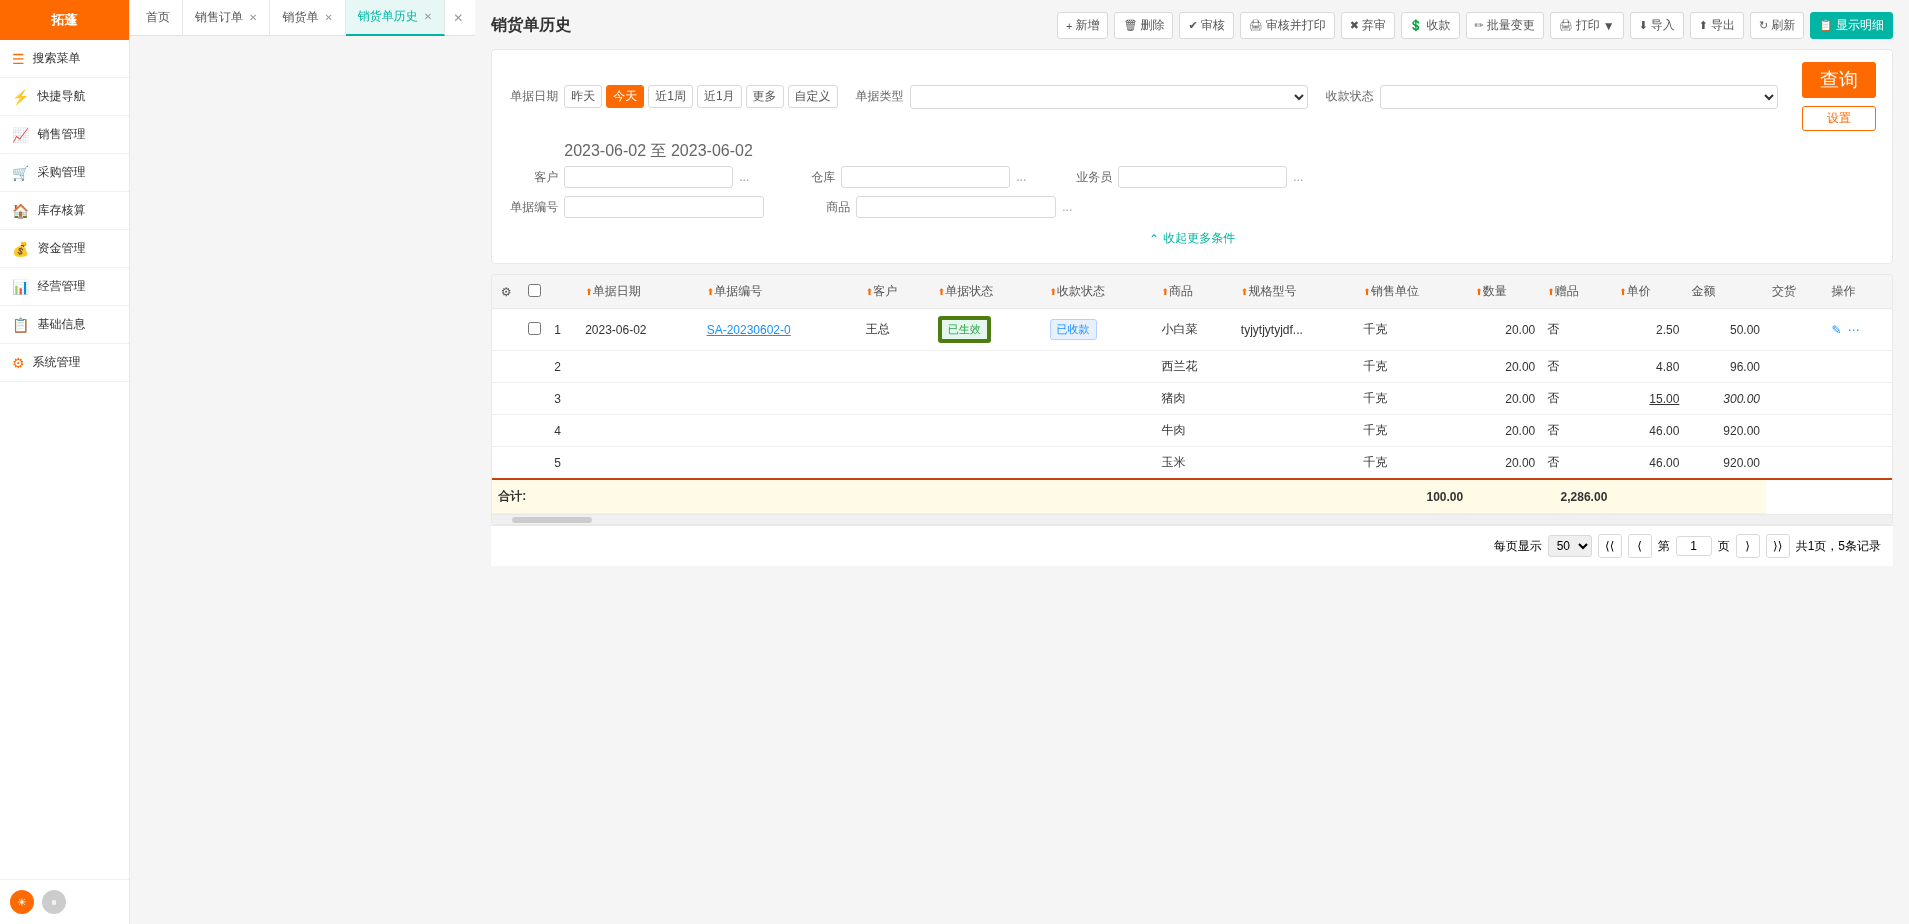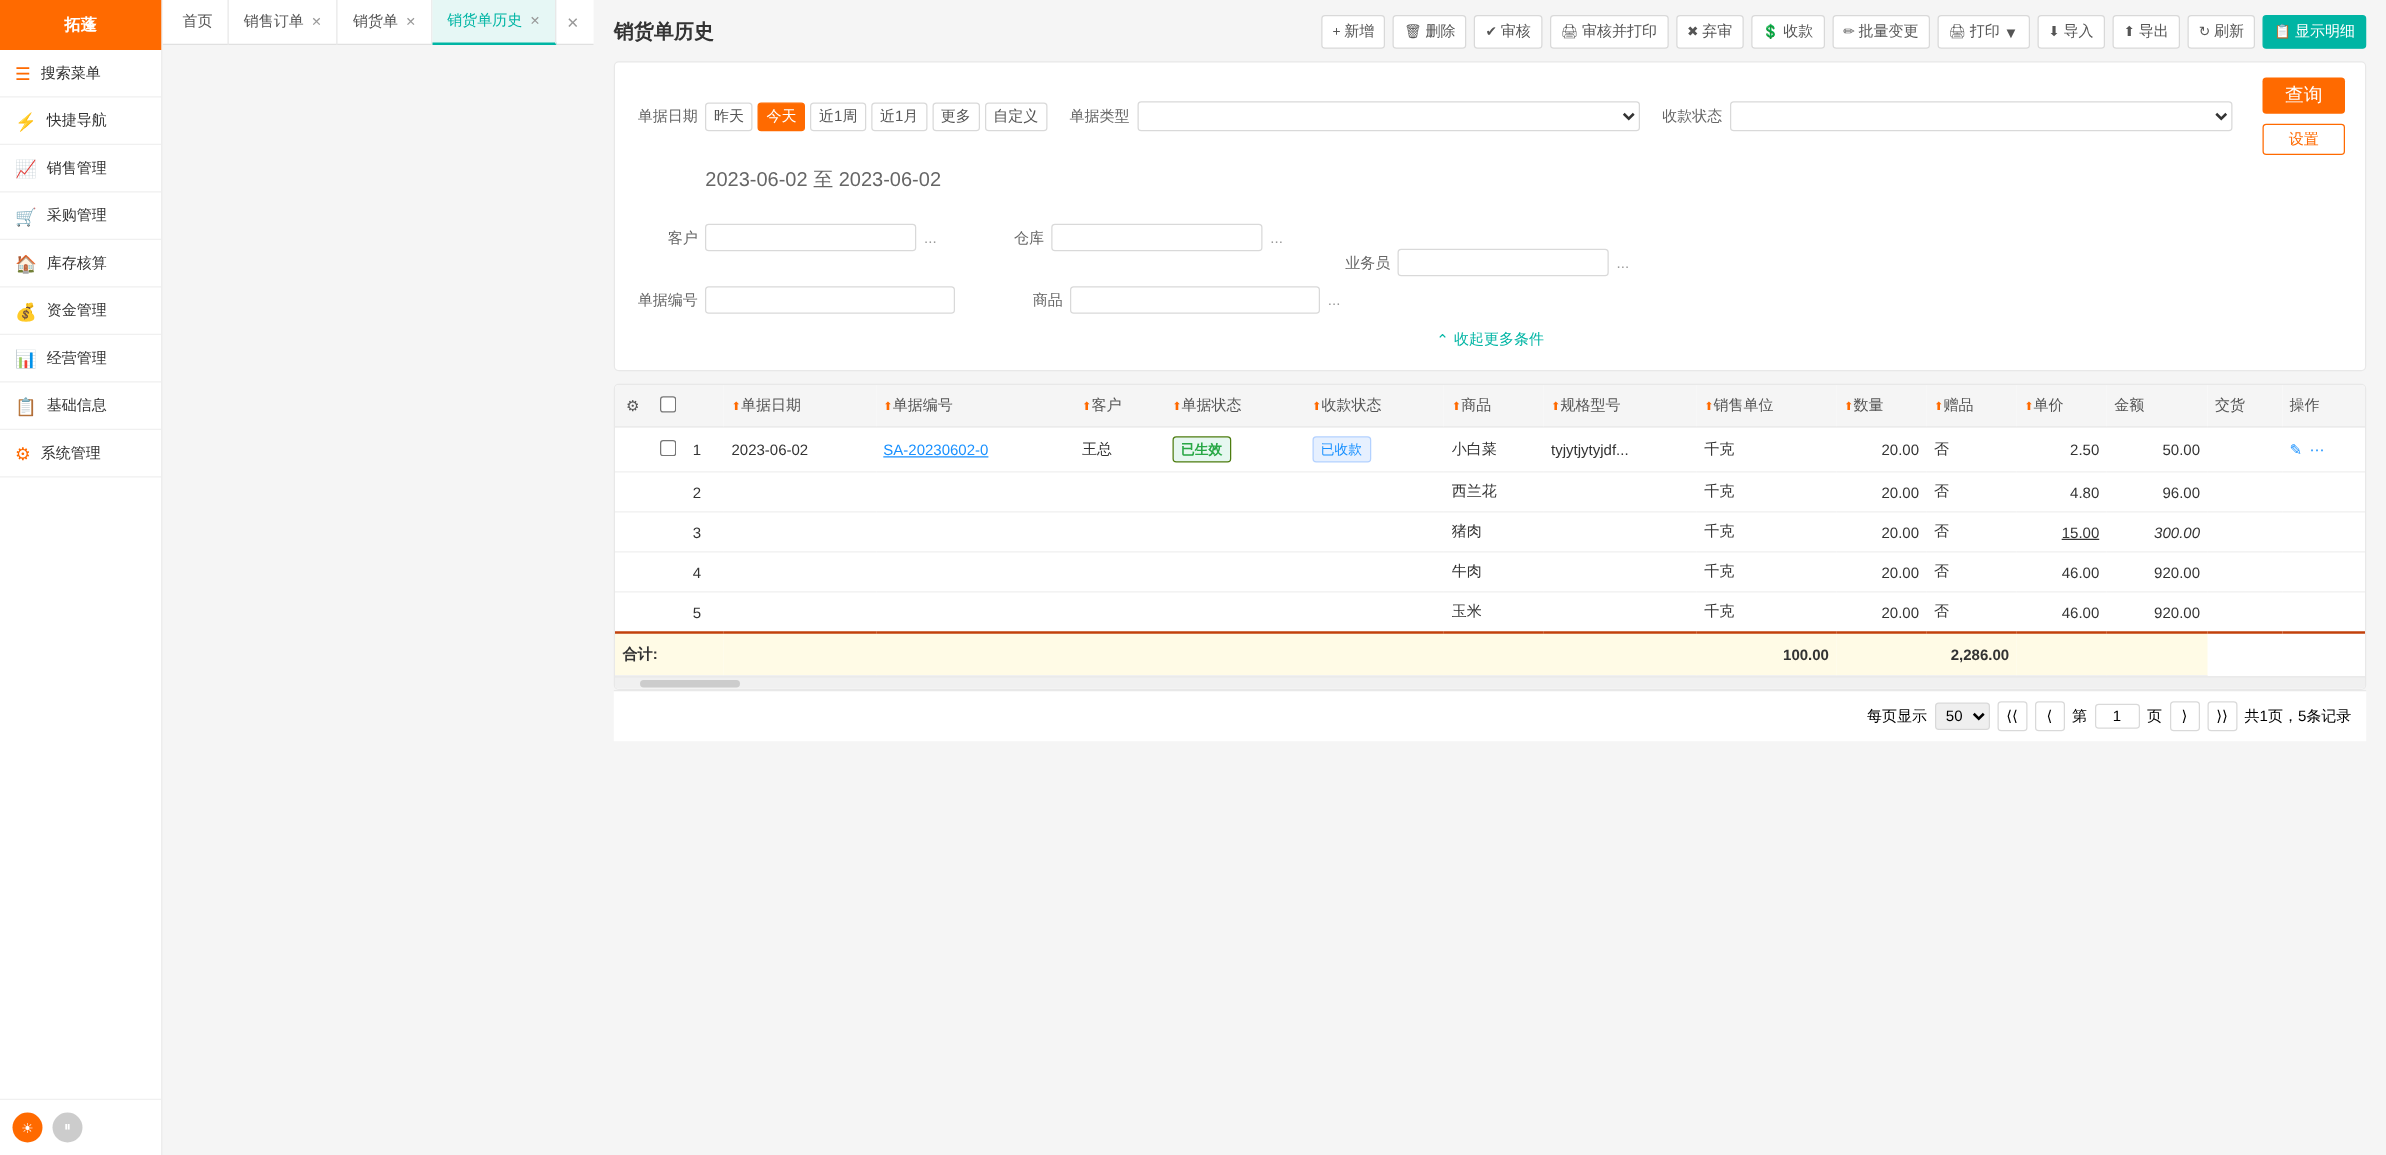--- a/index.html
+++ b/index.html
@@ -186,21 +186,21 @@
     .dotdot { color: #999; cursor: pointer; }
 
     
     .query-btn {
       background: #ff6a00;
       color: #fff;
       border: none;
       border-radius: 3px;
       padding: 5px 18px;
       cursor: pointer;
-      font-size: 15px;
+      font-size: 19px;
     }
     .set-btn {
       background: #fff;
       color: #ff6a00;
       border: 1px solid #ff6a00;
       border-radius: 3px;
       padding: 3px 12px;
       cursor: pointer;
       font-size: 12px;
       margin-top: 4px;
@@ -233,21 +233,21 @@
       padding: 7px 6px;
       border-bottom: 1px solid #f0f0f0;
       color: #333;
     }
     .badge {
       display: inline-block;
       padding: 2px 6px;
       border-radius: 3px;
       font-size: 11px;
     }
-    .badge-green { background: #e6f7f0; color: #28a745; border: 1px solid #4d7c0f; font-weight: bold; }
+    .badge-green { background: #e6f7f0; color: #28a745; border: 4px solid #4d7c0f; }
     .badge-blue { background: #e6f0ff; color: #1890ff; border: 1px solid #b3d1ff; }
     .link-text { color: #1890ff; cursor: pointer; text-decoration: underline; }
 
     
     .summary-row {
       background: #fffbe6;
       border-top: 2px solid #c2410c;
     }
     .summary-row td {
       padding: 8px 6px;
@@ -478,21 +478,21 @@
         <div class="filter-item">
           <span class="filter-label">客户</span>
           <input class="filter-input" style="min-width: 150px;">
           <span class="dotdot">...</span>
         </div>
         <div class="filter-item" style="margin-left:20px;">
           <span class="filter-label">仓库</span>
           <input class="filter-input" style="min-width: 150px;">
           <span class="dotdot">...</span>
         </div>
-        <div class="filter-item" style="margin-left:20px;margin-top:40px;">
+        <div class="filter-item" style="margin-left:20px;">
           <span class="filter-label">业务员</span>
           <input class="filter-input" style="min-width: 150px;">
           <span class="dotdot">...</span>
         </div>
       </div>
 
       <div class="filter-row">
         <div class="filter-item">
           <span class="filter-label">单据编号</span>
           <input class="filter-input" style="min-width: 200px;">

